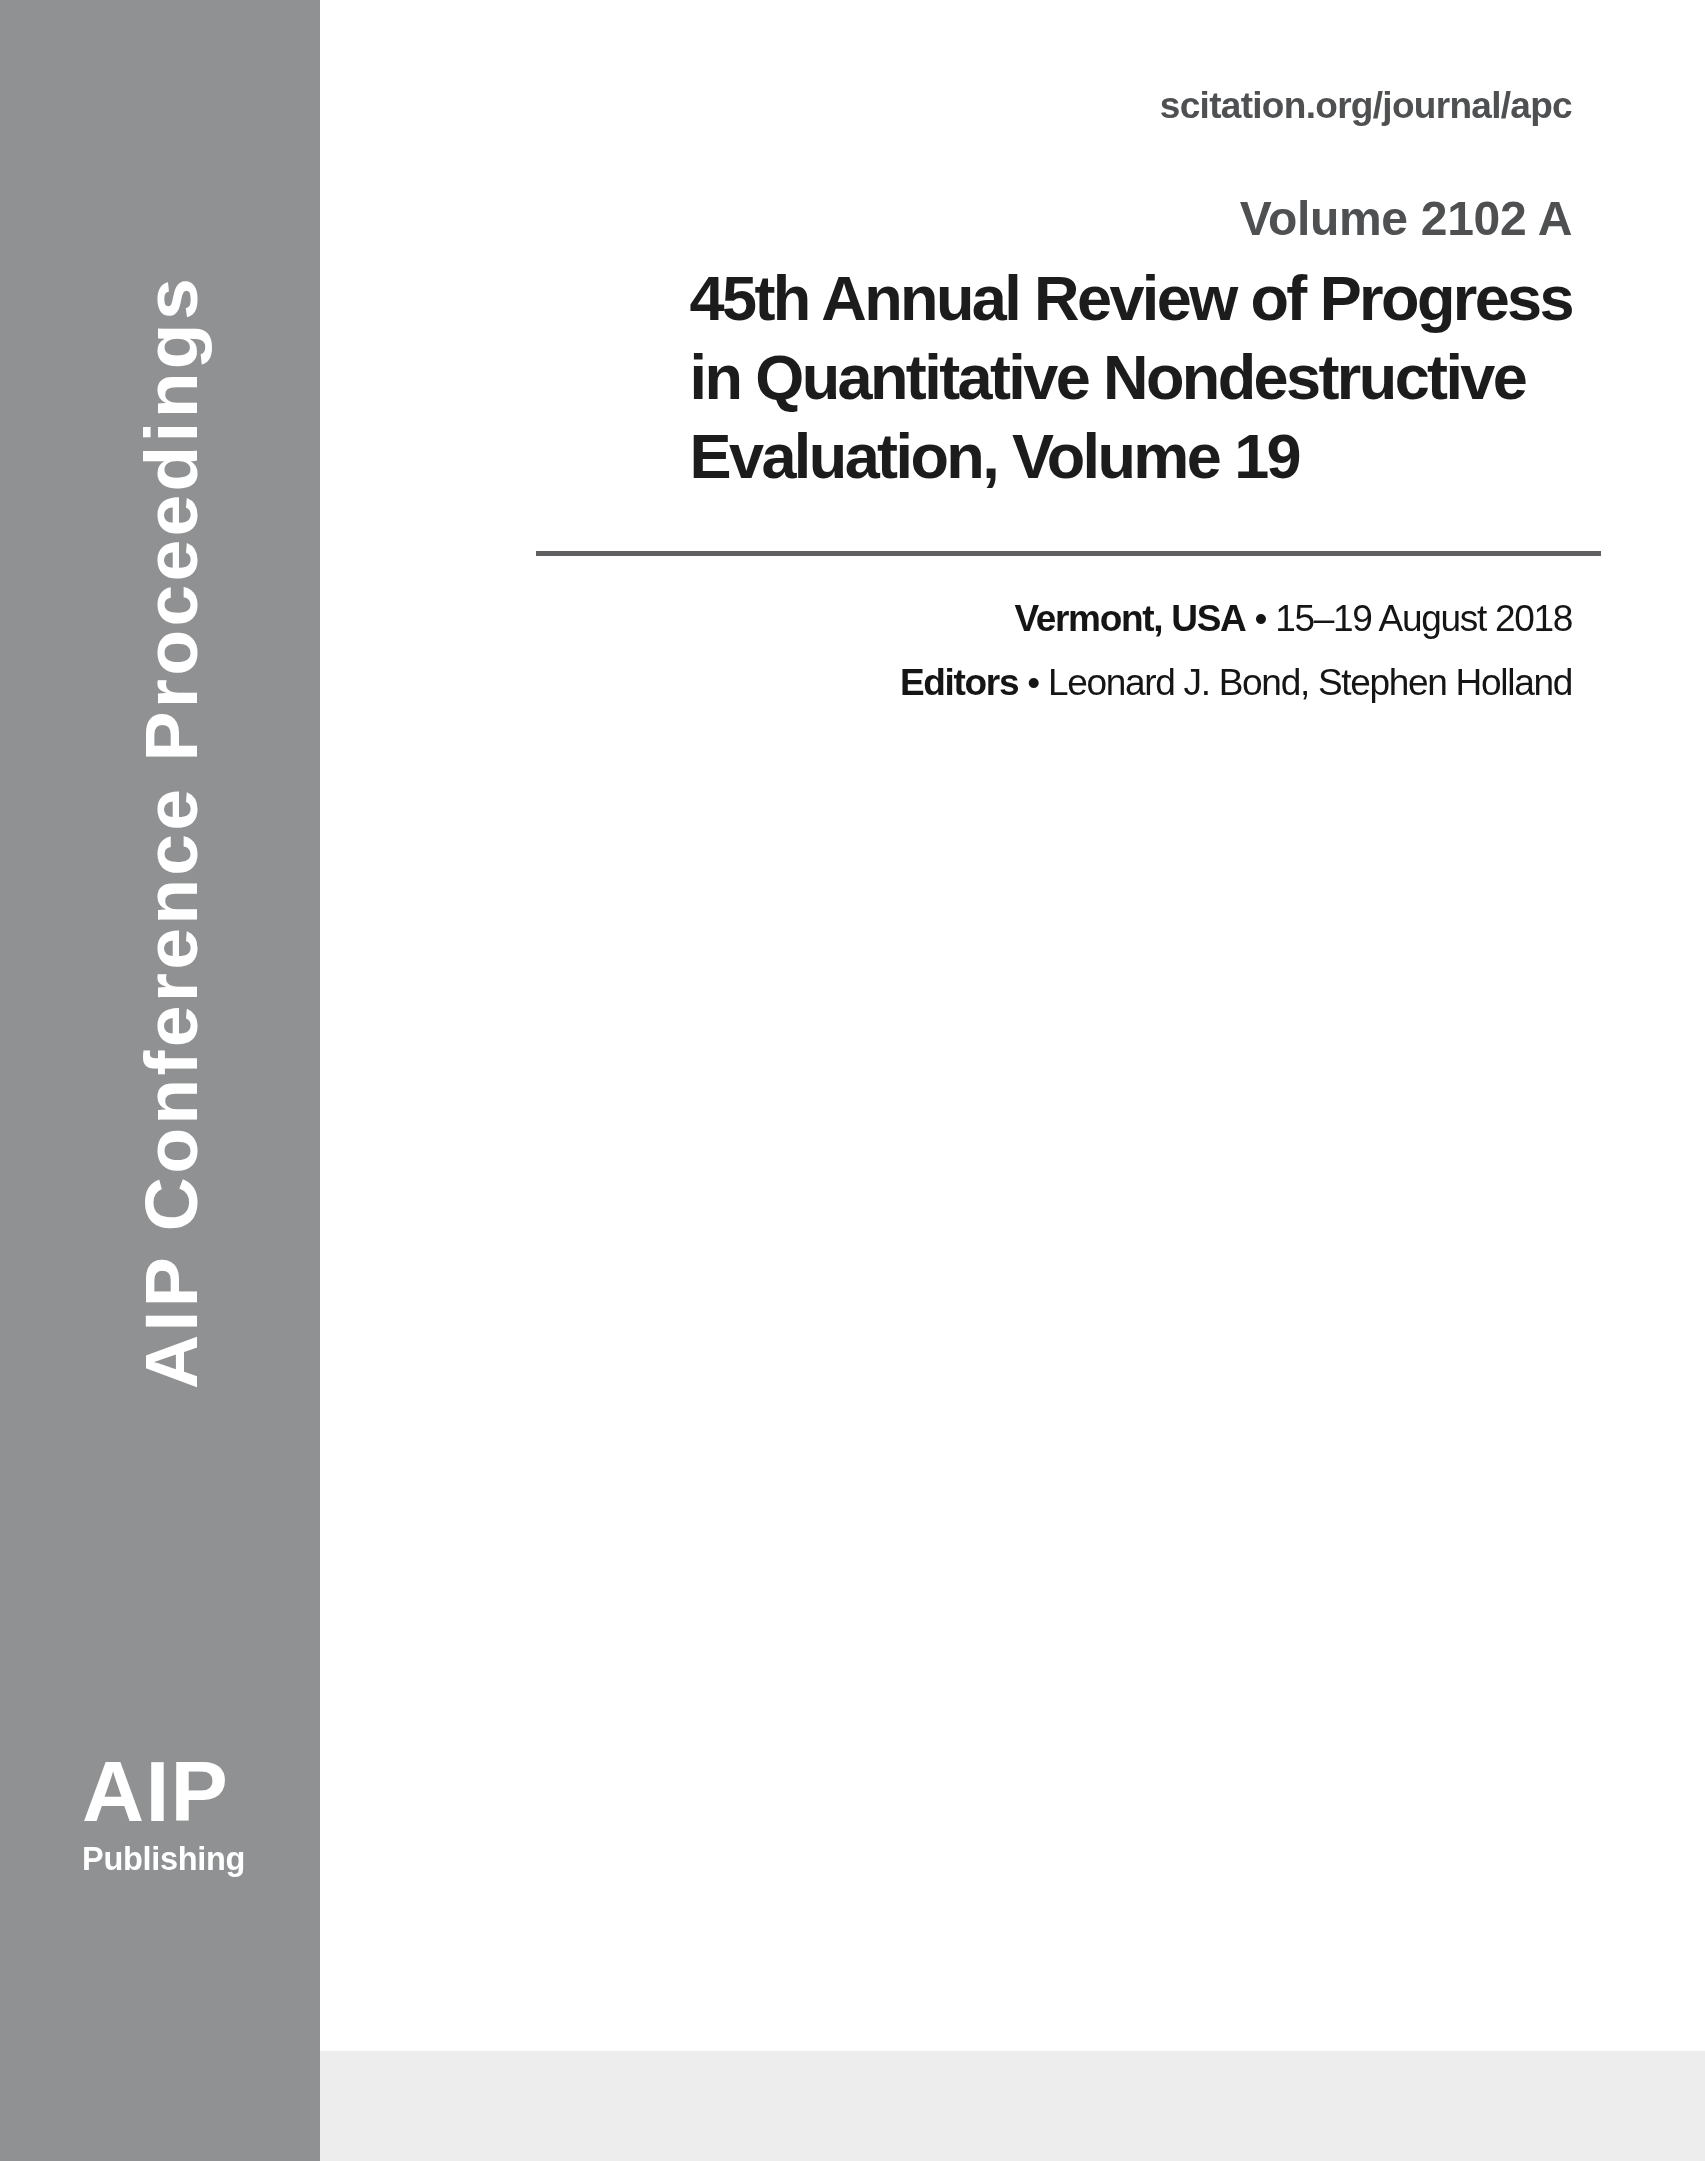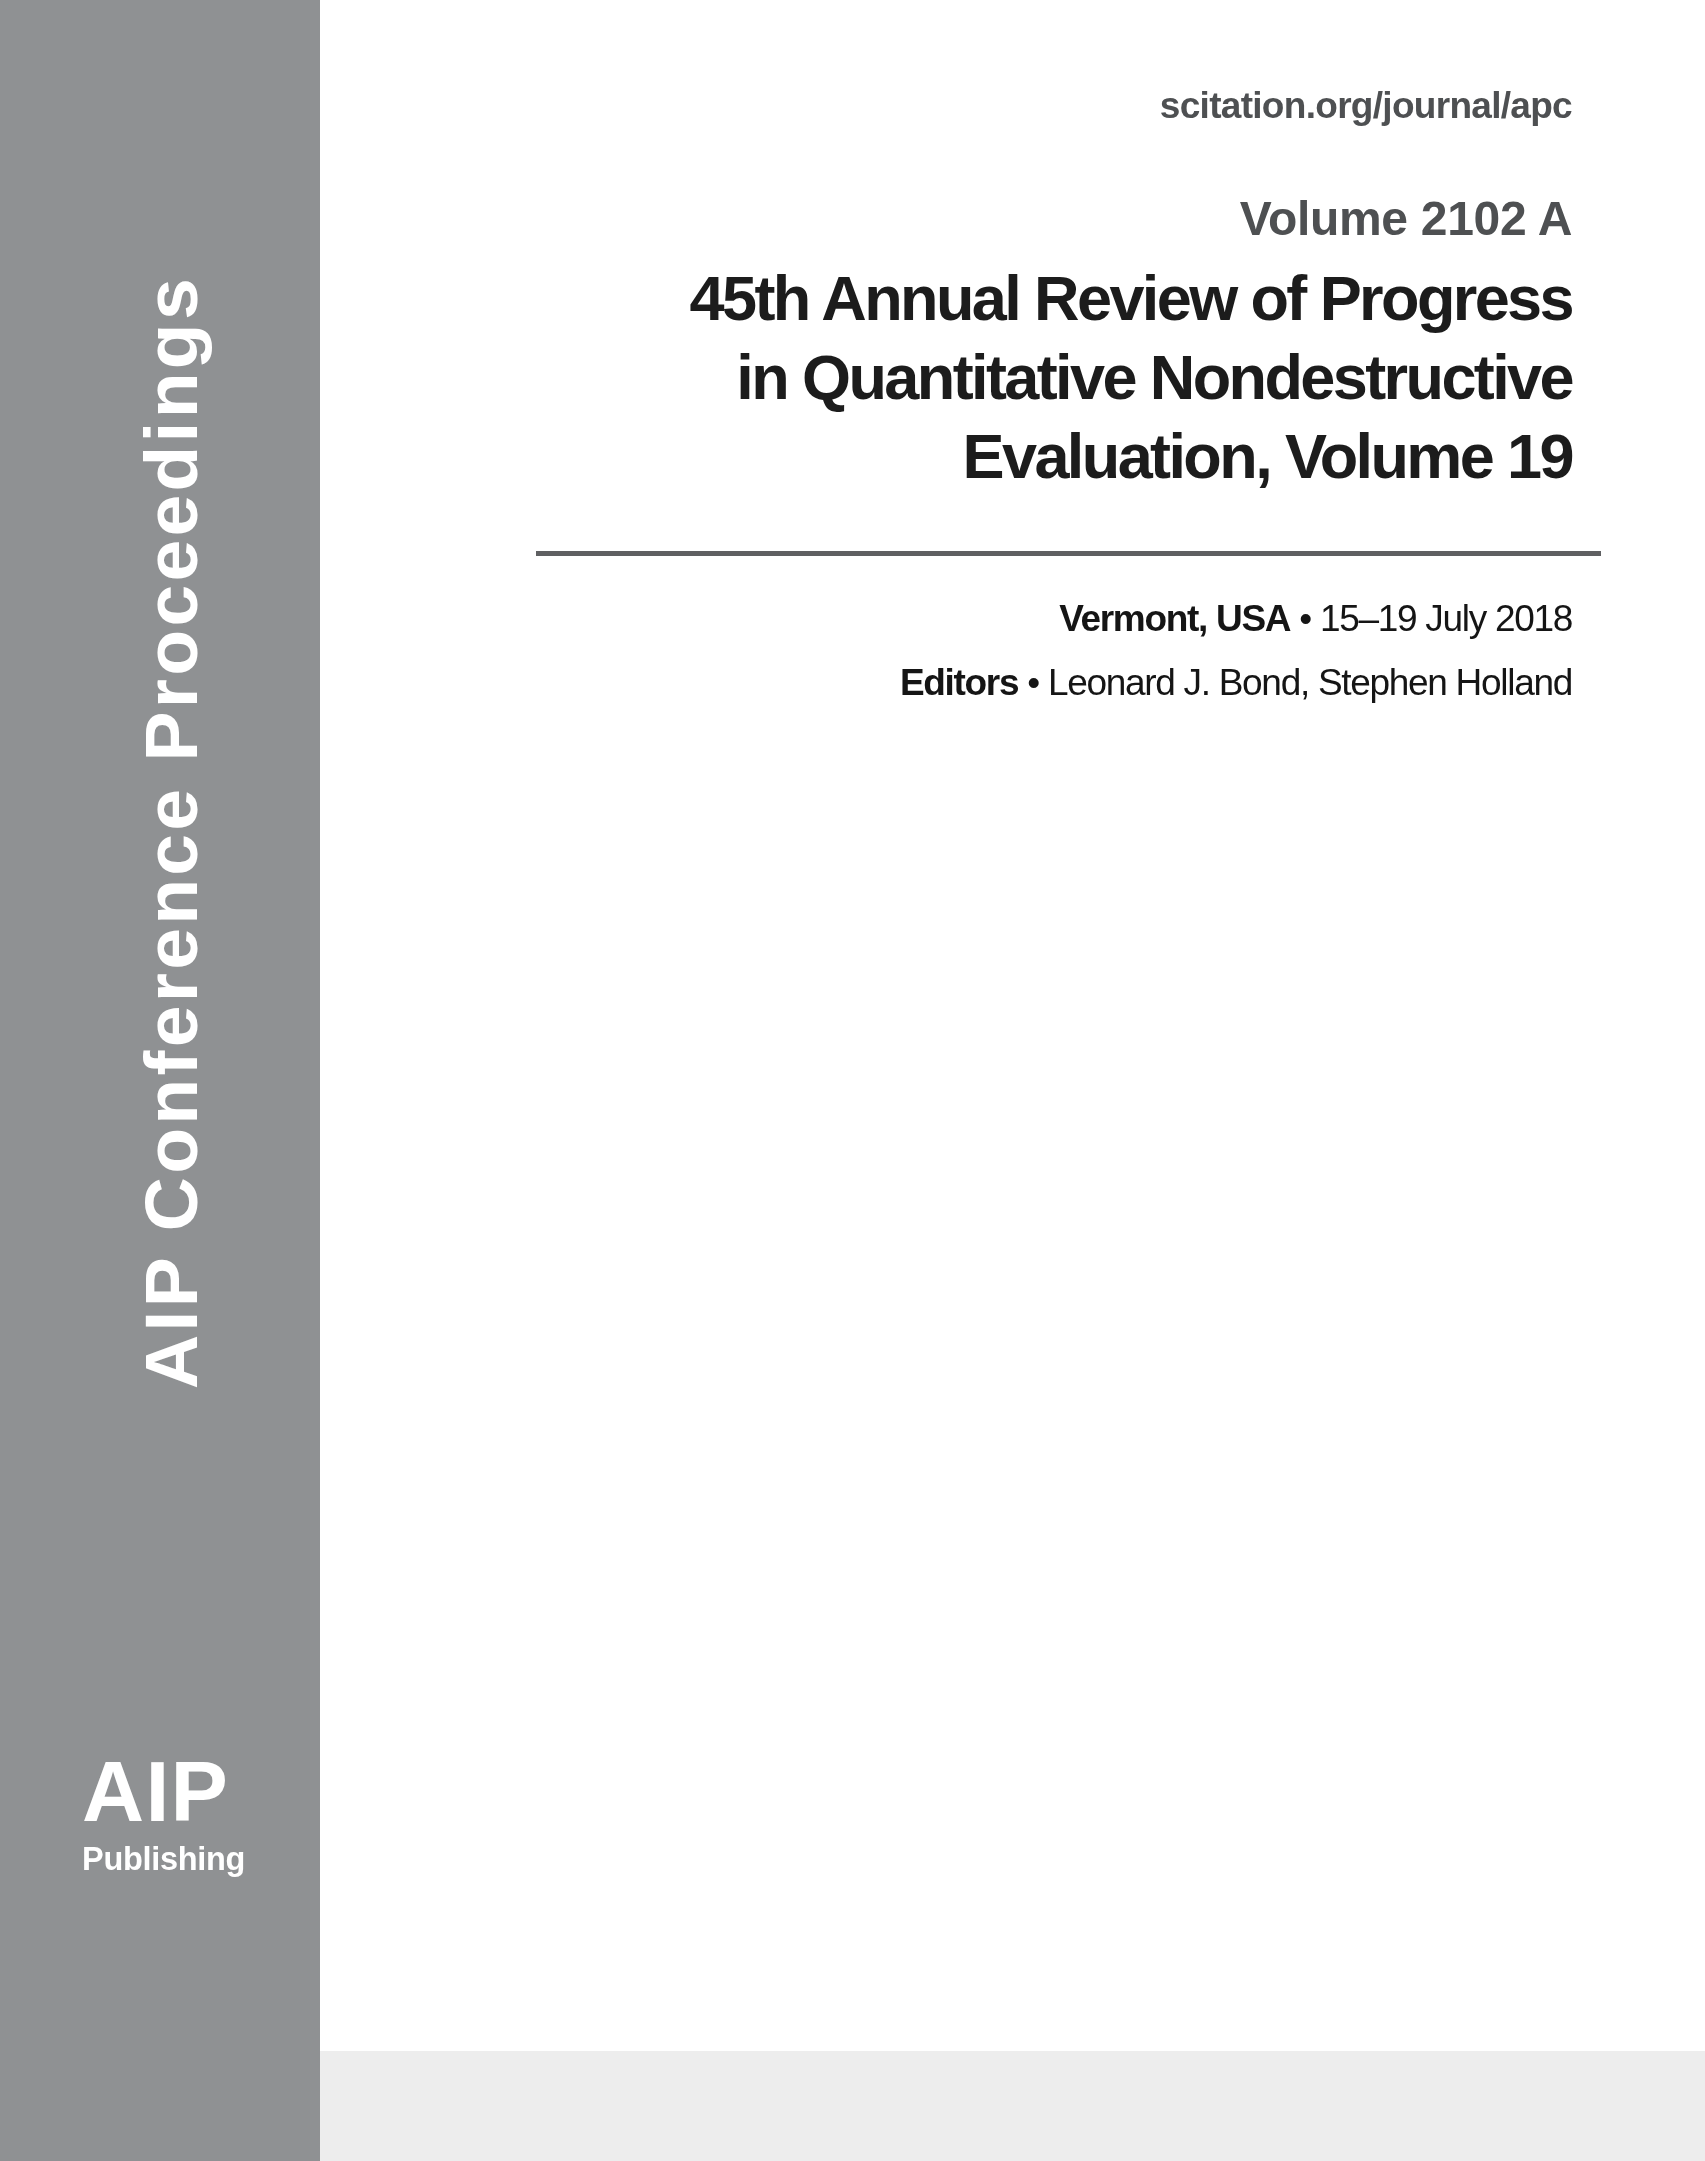--- a/index.html
+++ b/index.html
@@ -47,21 +47,20 @@
     font-size:37px; font-weight:700; letter-spacing:-0.7px;
     color:var(--meta-color, #4E5052); text-align:right;
   }
   .volume-label {
     position:absolute; right:133px; top:191px;
     font-size:48px; font-weight:700; letter-spacing:-0.3px;
     color:var(--meta-color, #4E5052); text-align:right;
   }
   .book-title {
     position:absolute; right:133px; top:259px;
-    text-align:right;
     font-size:63px; font-weight:700; line-height:79px; letter-spacing:-2.6px;
     color:var(--title-color, #1C1C1C);
     white-space:nowrap;
   }
   .divider-rule {
     position:absolute; left:536px; top:551px;
     width:1065px; height:4.6px;
     background:var(--rule-color, #5F6062);
   }
 
@@ -98,21 +97,21 @@
 
 <h1 class="book-title">
   <div>45th Annual Review of Progress</div>
   <div>in Quantitative Nondestructive</div>
   <div>Evaluation, Volume 19</div>
 </h1>
 
 <div class="divider-rule"></div>
 
 <div class="event-line">
-  <span class="bold">Vermont, USA</span><span class="sep">•</span><span>15–19 July 2018</span>
+  <span class="bold">Vermont, USA</span><span class="sep">•</span><span>15–19 August 2018</span>
 </div>
 
 <div class="editors-block">
   <div>
     <span class="bold">Editors</span><span class="sep">•</span><span>Leonard J. Bond, Stephen Holland</span>
   </div>
 </div>
 
 
 </body></html>

